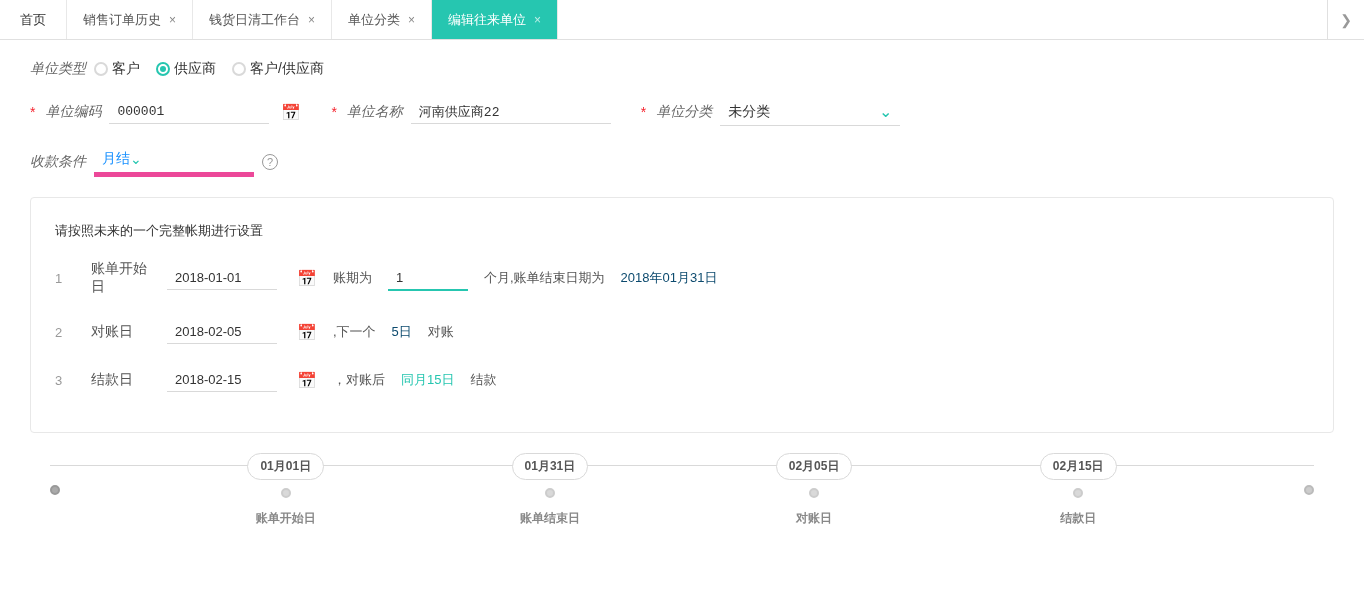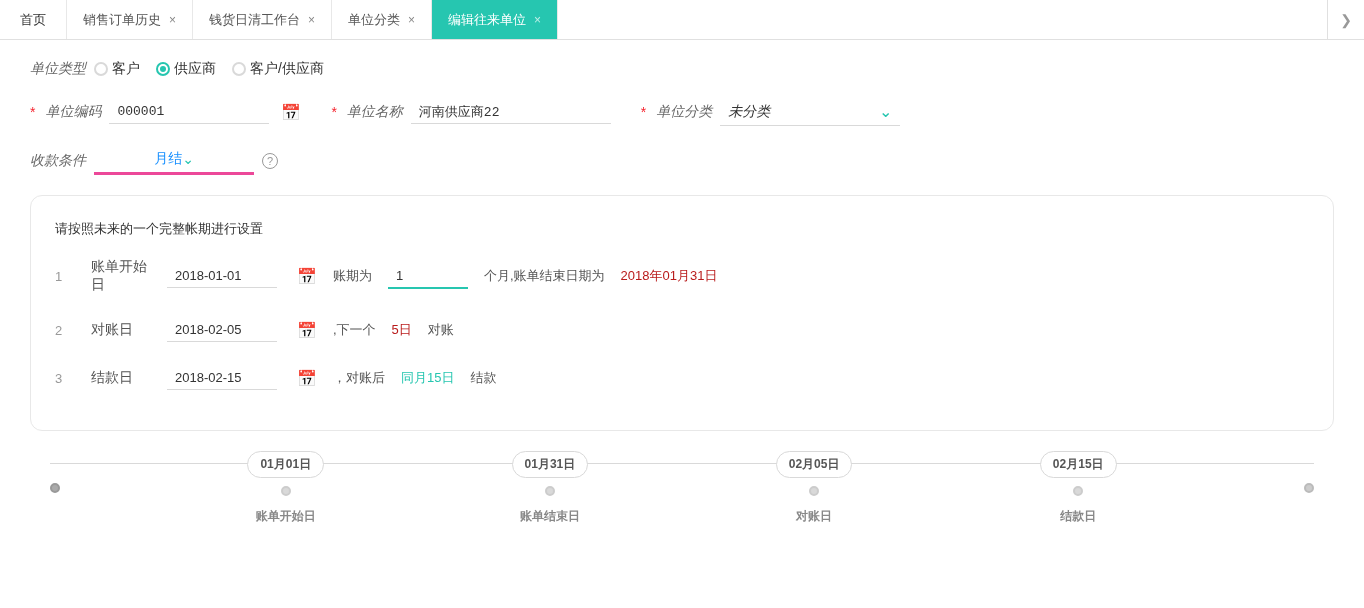--- a/index.html
+++ b/index.html
@@ -127,41 +127,40 @@
       top: 50%;
       left: 50%;
       transform: translate(-50%, -50%);
     }
 
     
     .form-select {
       display: flex;
       align-items: center;
       gap: 0;
-      border-bottom: 3px solid #ec4899;
+      border-bottom: 5px solid #ec4899;
       padding: 4px 8px;
       cursor: pointer;
       width: 160px;
-      justify-content: center;
+      justify-content: flex-start;
     }
     .select-value {
       color: #1890ff;
     }
     .category-select {
       width: 180px;
       display: flex;
       align-items: center;
       border-bottom: 1px solid #d9d9d9;
       padding: 4px 8px;
       cursor: pointer;
     }
     .category-text {
       flex: 1;
       color: #333;
-      font-style: italic;
     }
     .chevron-down {
       color: #26c6b0;
       font-size: 16px;
     }
 
     
     .cal-icon {
       color: #26c6b0;
       cursor: pointer;
@@ -179,21 +178,21 @@
       align-items: center;
       justify-content: center;
       font-size: 11px;
       color: #999;
       cursor: pointer;
     }
 
     
     .period-section {
       border: 1px solid #e8e8e8;
-      border-radius: 12px;
+      border-radius: 4px;
       padding: 24px 24px 16px;
       margin-bottom: 20px;
     }
     .period-title {
       font-size: 13px;
       color: #333;
       margin-bottom: 20px;
     }
     .period-row {
       display: flex;
@@ -218,21 +217,21 @@
       width: 110px;
       outline: none;
       color: #333;
       background: transparent;
     }
     .period-text {
       color: #555;
       font-size: 13px;
     }
     .highlight-orange {
-      color: #b91c1c;
+      color: #0c4a6e;
     }
     .highlight-teal {
       color: #26c6b0;
     }
     .period-months-input {
       border: none;
       border-bottom: 2px solid #26c6b0;
       width: 80px;
       padding: 4px 8px;
       font-size: 13px;

